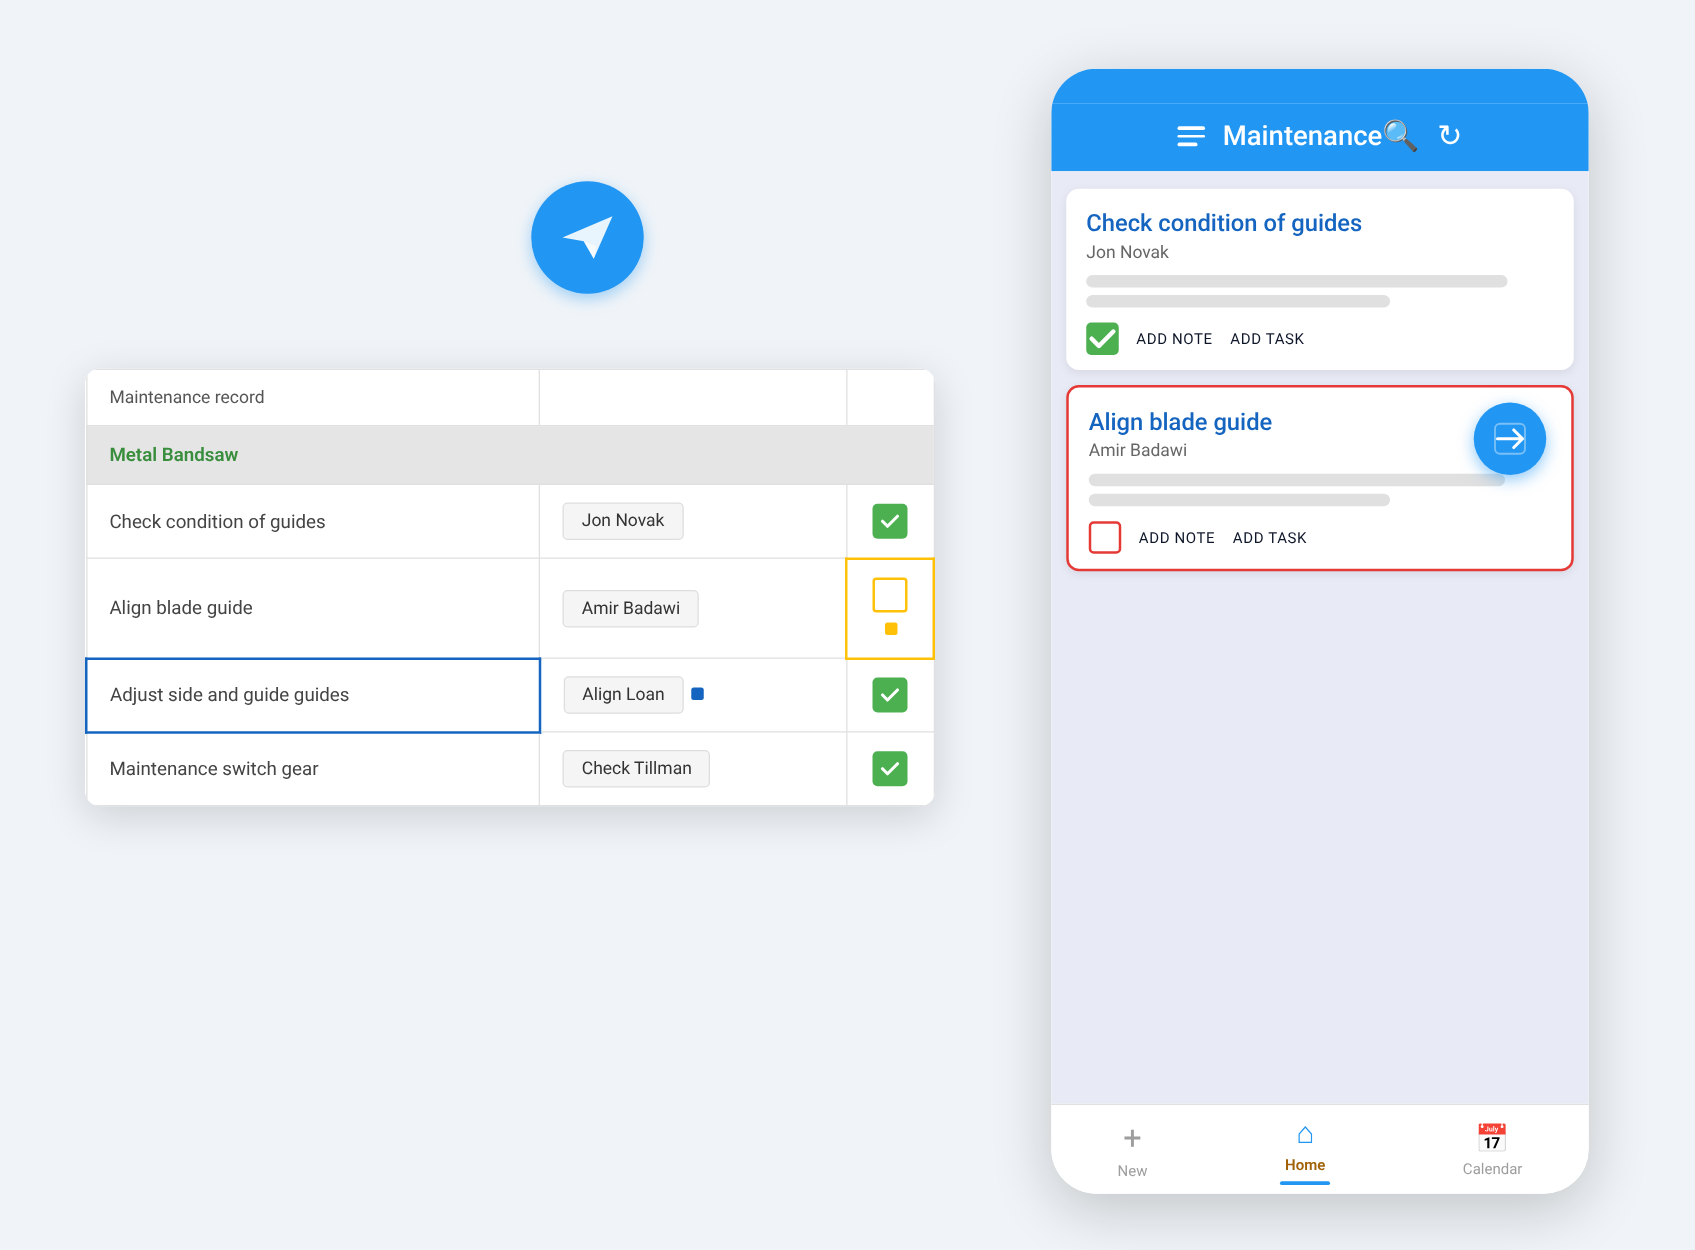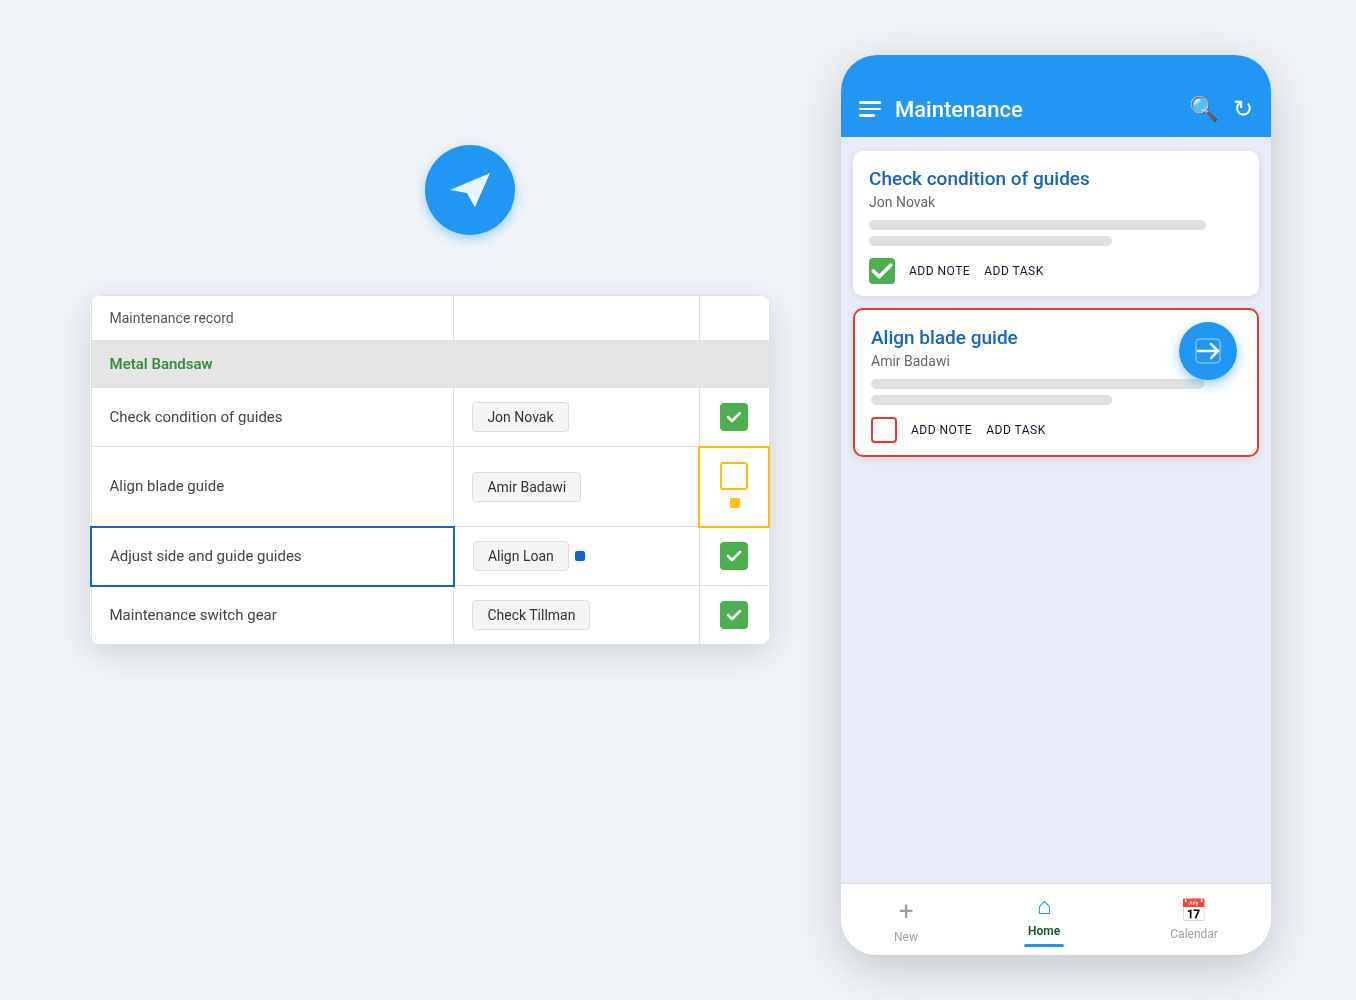--- a/index.html
+++ b/index.html
@@ -29,21 +29,21 @@
     }
     .paper-plane svg {
       width: 50px;
       height: 50px;
     }
 
     
     .spreadsheet-card {
       position: absolute;
       top: 295px;
-      left: 90px;
+      left: 68px;
       width: 680px;
       background: #fff;
       border-radius: 12px;
       box-shadow: 0 8px 32px rgba(0,0,0,0.15);
       overflow: hidden;
       z-index: 5;
     }
     .spreadsheet-table {
       width: 100%;
       border-collapse: collapse;
@@ -150,21 +150,21 @@
       height: 28px;
       background: #2196F3;
     }
 
     
     .app-header {
       background: #2196F3;
       padding: 12px 18px 14px;
       display: flex;
       align-items: center;
-      justify-content: space-between;
+      justify-content: center;
     }
     .app-header-left {
       display: flex;
       align-items: center;
       gap: 14px;
     }
     .app-title {
       color: #fff;
       font-size: 22px;
       font-weight: 500;
@@ -330,21 +330,21 @@
       color: #9e9e9e;
     }
     .nav-icon.active {
       color: #2196F3;
     }
     .nav-label {
       font-size: 12px;
       color: #9e9e9e;
     }
     .nav-label.active {
-      color: #14532d;
+      color: #a16207;
       font-weight: 600;
     }
     .nav-active-bar {
       width: 40px;
       height: 3px;
       background: #2196F3;
       border-radius: 2px;
       margin-top: 2px;
     }
   </style>

